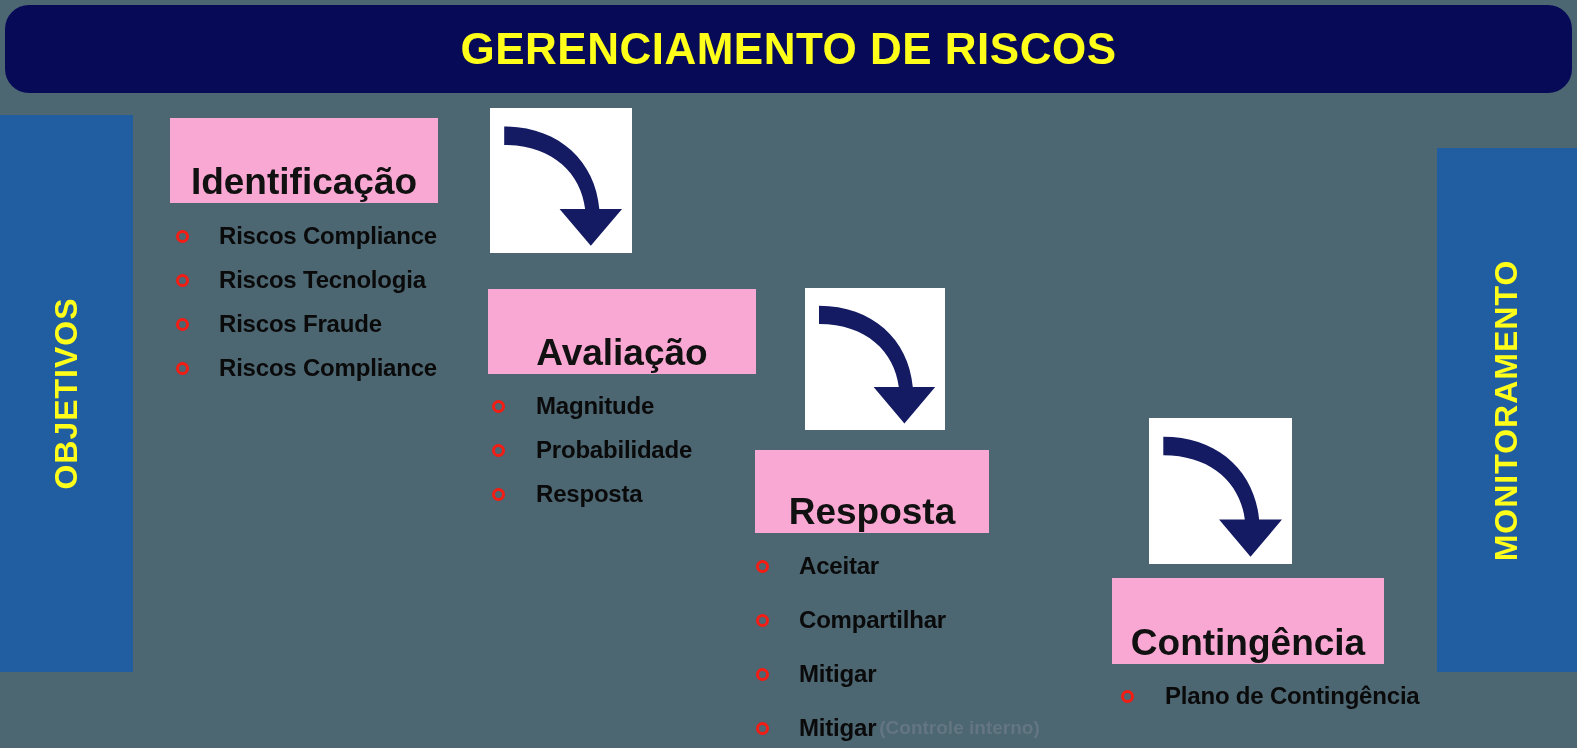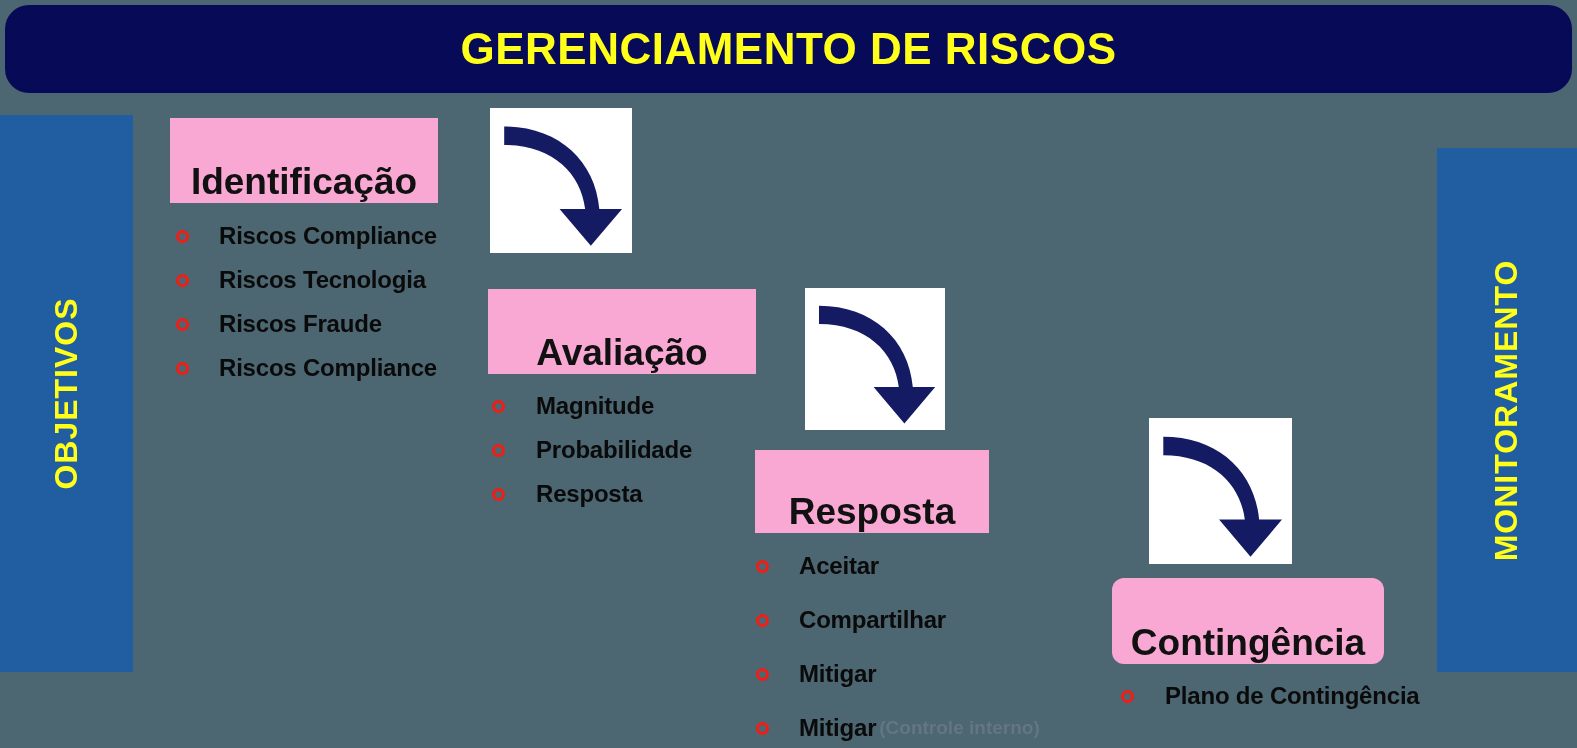--- a/index.html
+++ b/index.html
@@ -90,21 +90,21 @@
     color: #111111;
     font-size: 37px;
     font-weight: bold;
     white-space: nowrap;
     font-family: "Liberation Sans", sans-serif;
   }
 
   #box-identificacao { left: 170px; top: 118px;  width: 268px; height: 85px; }
   #box-avaliacao     { left: 488px; top: 289px;  width: 268px; height: 85px; }
   #box-resposta      { left: 755px; top: 450px;  width: 234px; height: 83px; }
-  #box-contingencia  { left: 1112px; top: 578px; width: 272px; height: 86px; border-radius: 12px; }
+  #box-contingencia  { left: 1112px; top: 578px; width: 272px; height: 86px; }
 
   
   .arrow-tile {
     position: absolute;
     background: #ffffff;
     box-sizing: border-box;
   }
   #arrow-1 { left: 490px;  top: 108px; width: 142px; height: 145px; }
   #arrow-2 { left: 805px;  top: 288px; width: 140px; height: 142px; }
   #arrow-3 { left: 1149px; top: 418px; width: 143px; height: 146px; }

